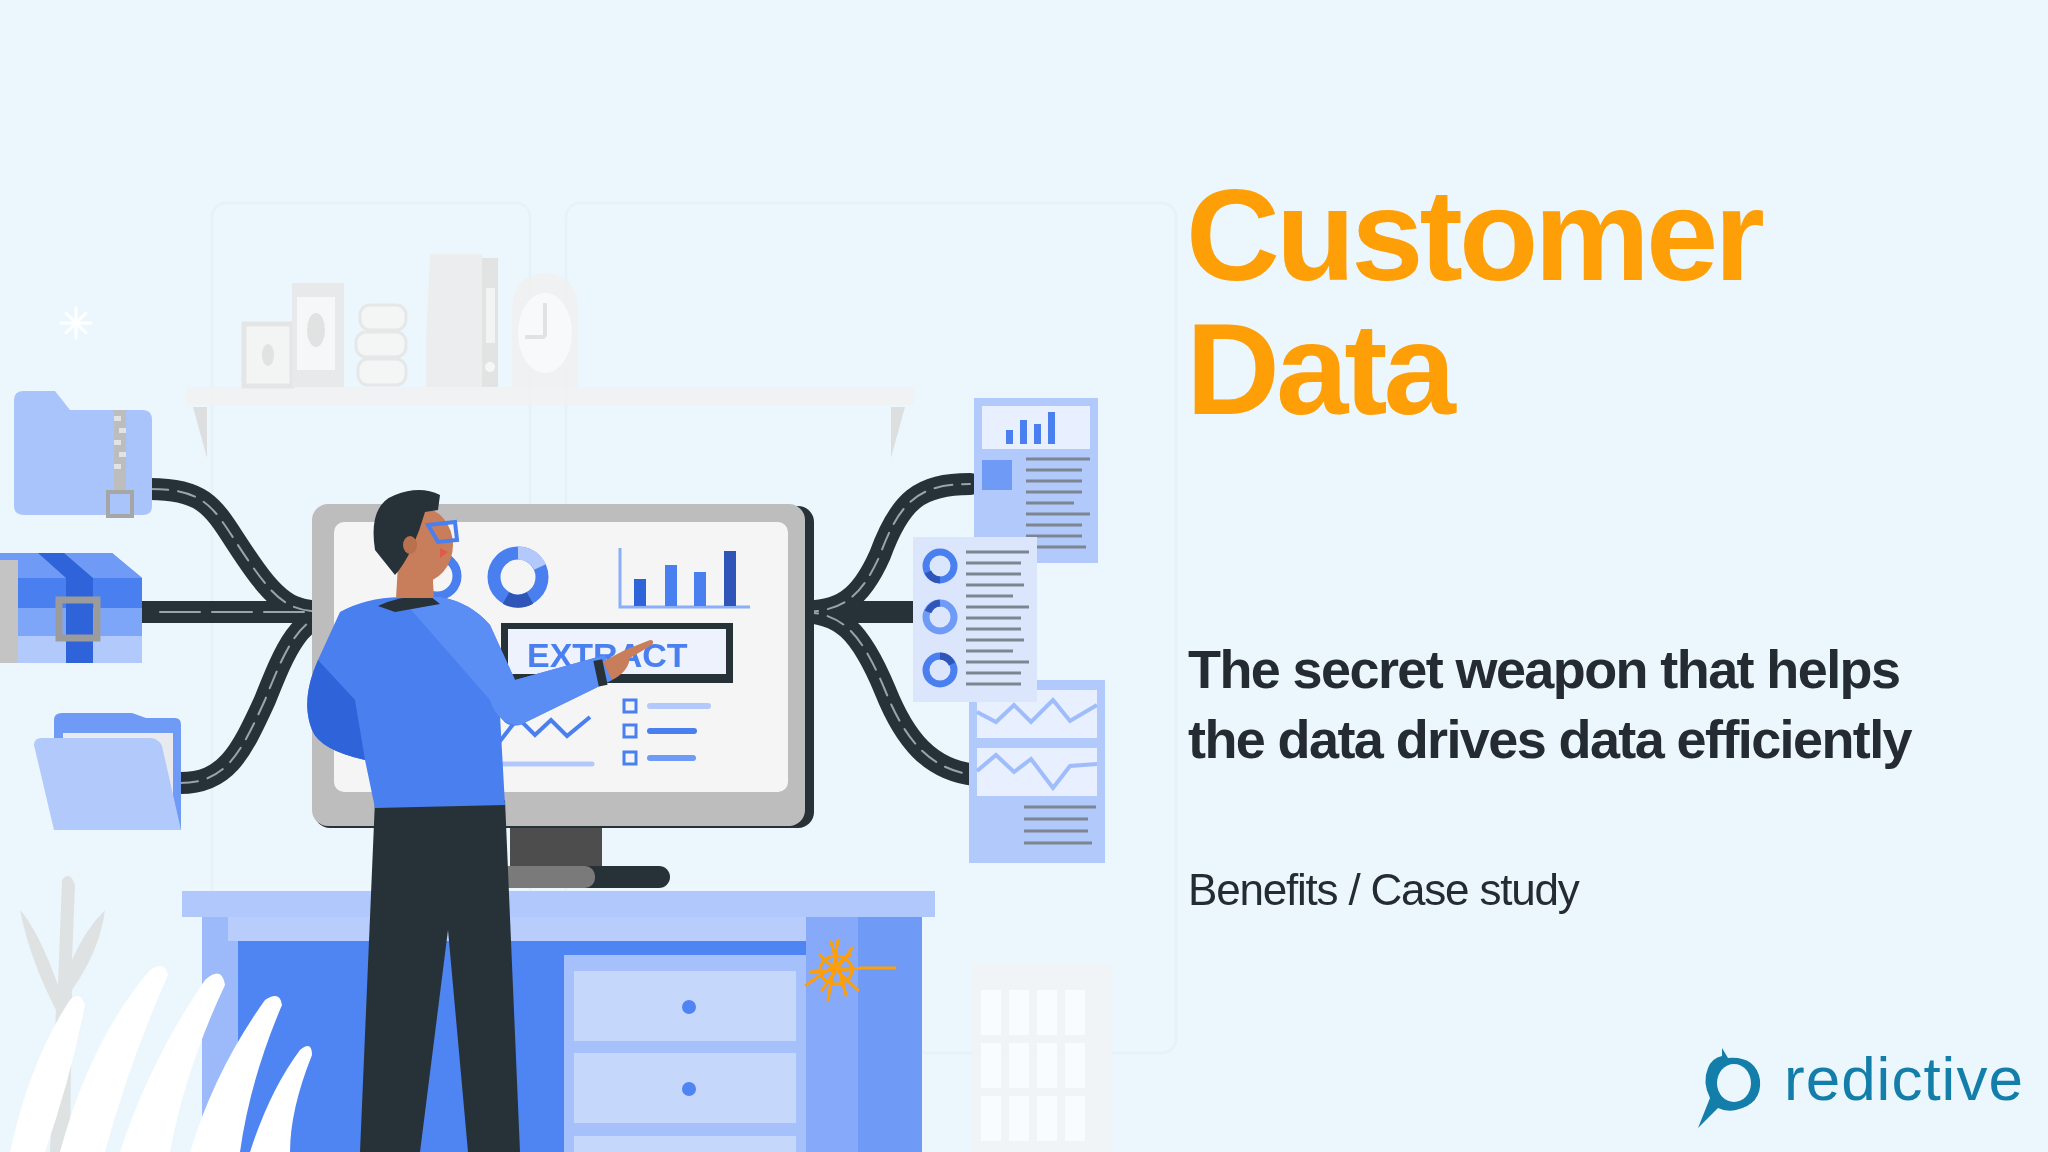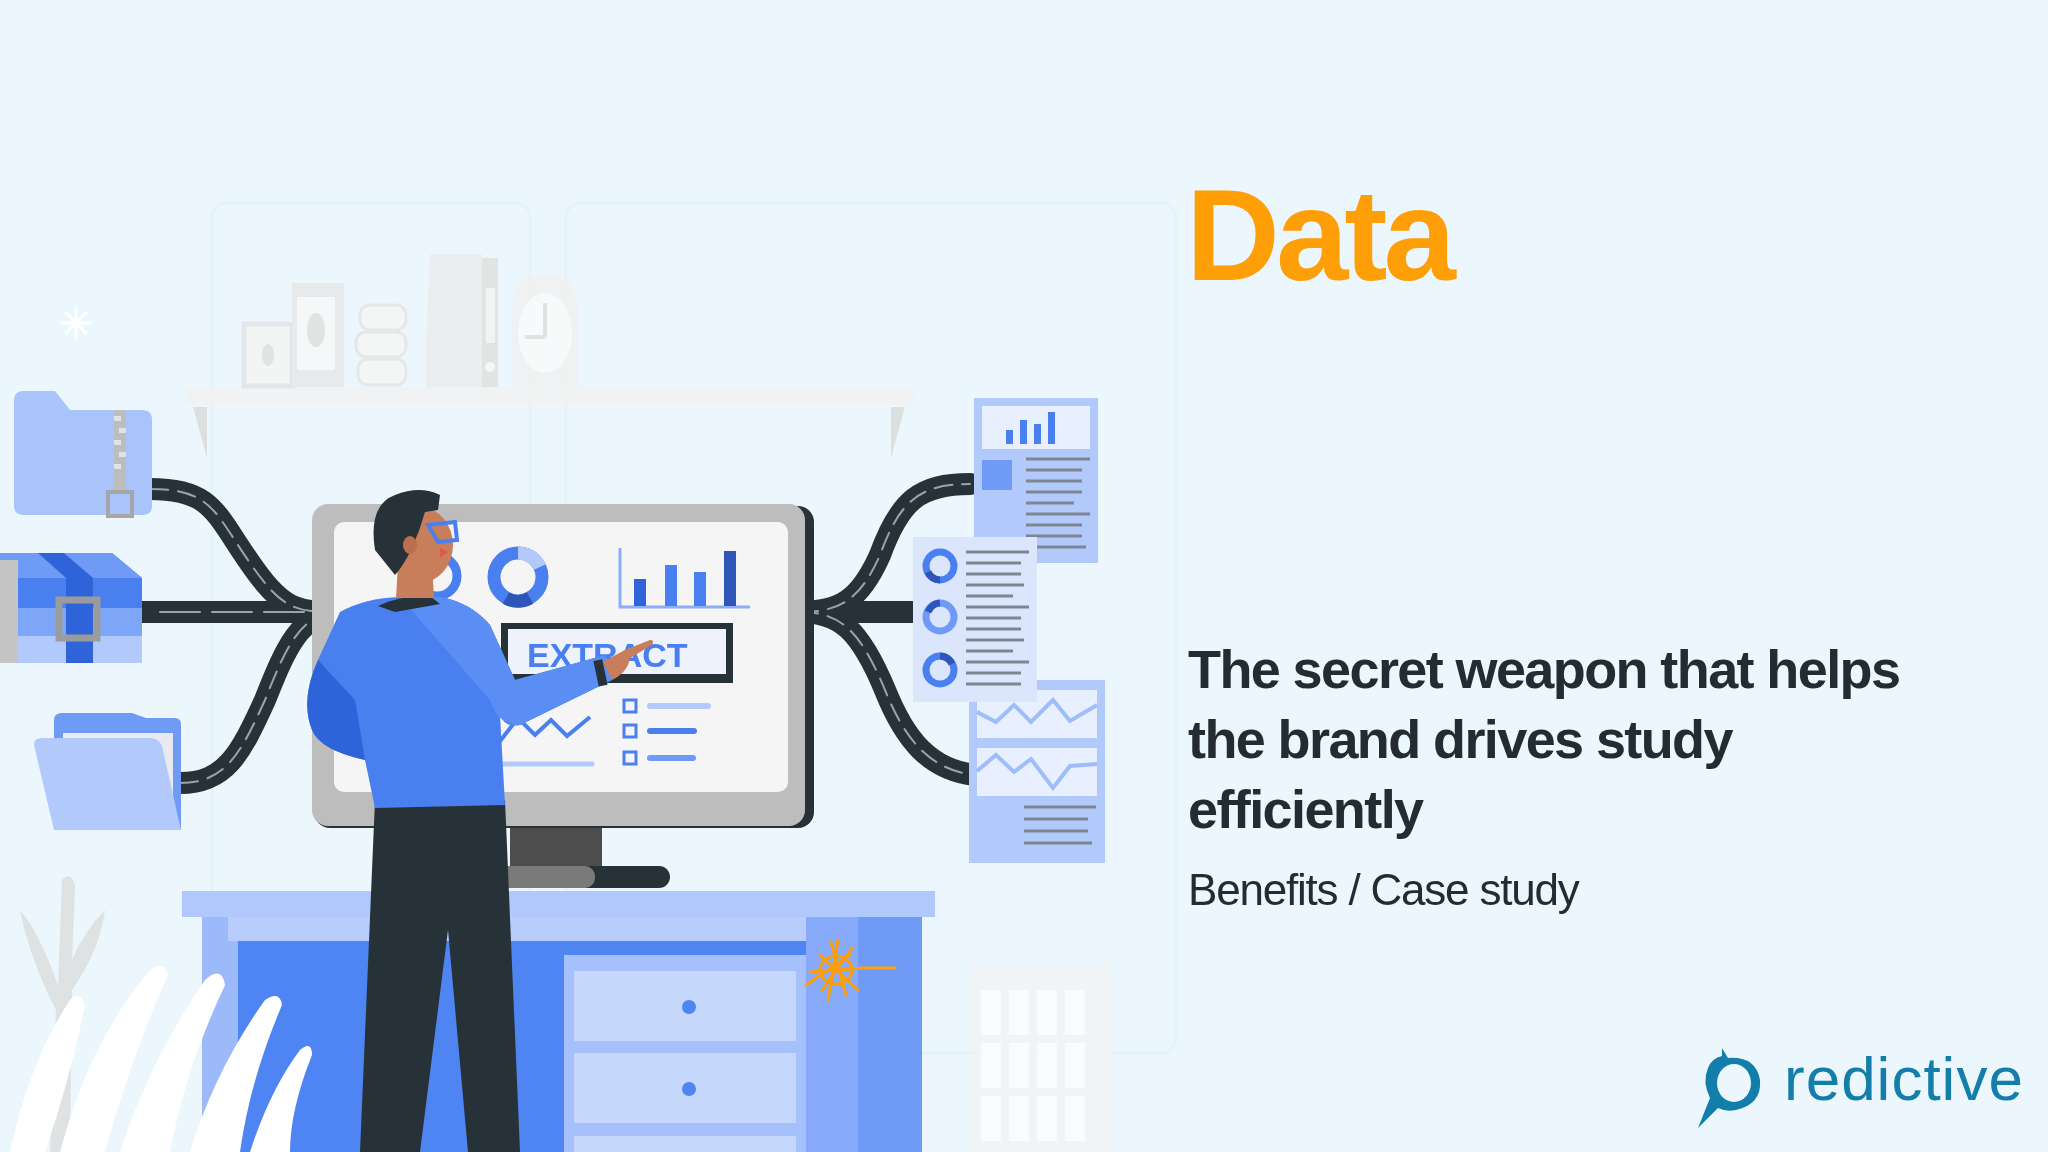--- a/index.html
+++ b/index.html
@@ -319,24 +319,25 @@
         <path d="M375,550 Q368,505 395,495 Q420,485 440,495 L438,510 L425,512 Q420,530 412,548 Q404,565 395,575 Z" fill="#263238"></path>
 
         <ellipse cx="410" cy="545" rx="7" ry="9" fill="#b8704f"></ellipse>
 
         <path d="M428,525 L455,522 L457,540 L438,542 Z" fill="none" stroke="#4a7ff0" stroke-width="4"></path>
       </g>
     </svg>
   </div>
 
   <h1 class="title">
+    <span>Customer</span>
     <span>Data</span>
   </h1>
 
-  <p class="subtitle">The secret weapon that helps the brand drives study efficiently</p>
+  <p class="subtitle">The secret weapon that helps the data drives data efficiently</p>
 
   <div class="tagline">Benefits / Case study</div>
 
   <div class="logo">
     <svg class="logo-mark" viewBox="0 0 84 90">
       <path d="M30,8 L36,18 Q64,16 68,40 Q70,64 44,70 Q34,72 26,68 L6,88 L18,58 Q10,42 16,28 Q20,18 30,16 Z" fill="#137ea9"></path>
       <ellipse cx="42" cy="43" rx="17" ry="19" fill="#ecf7fd"></ellipse>
     </svg>
     <span class="logo-text">redictive</span>
   </div>

